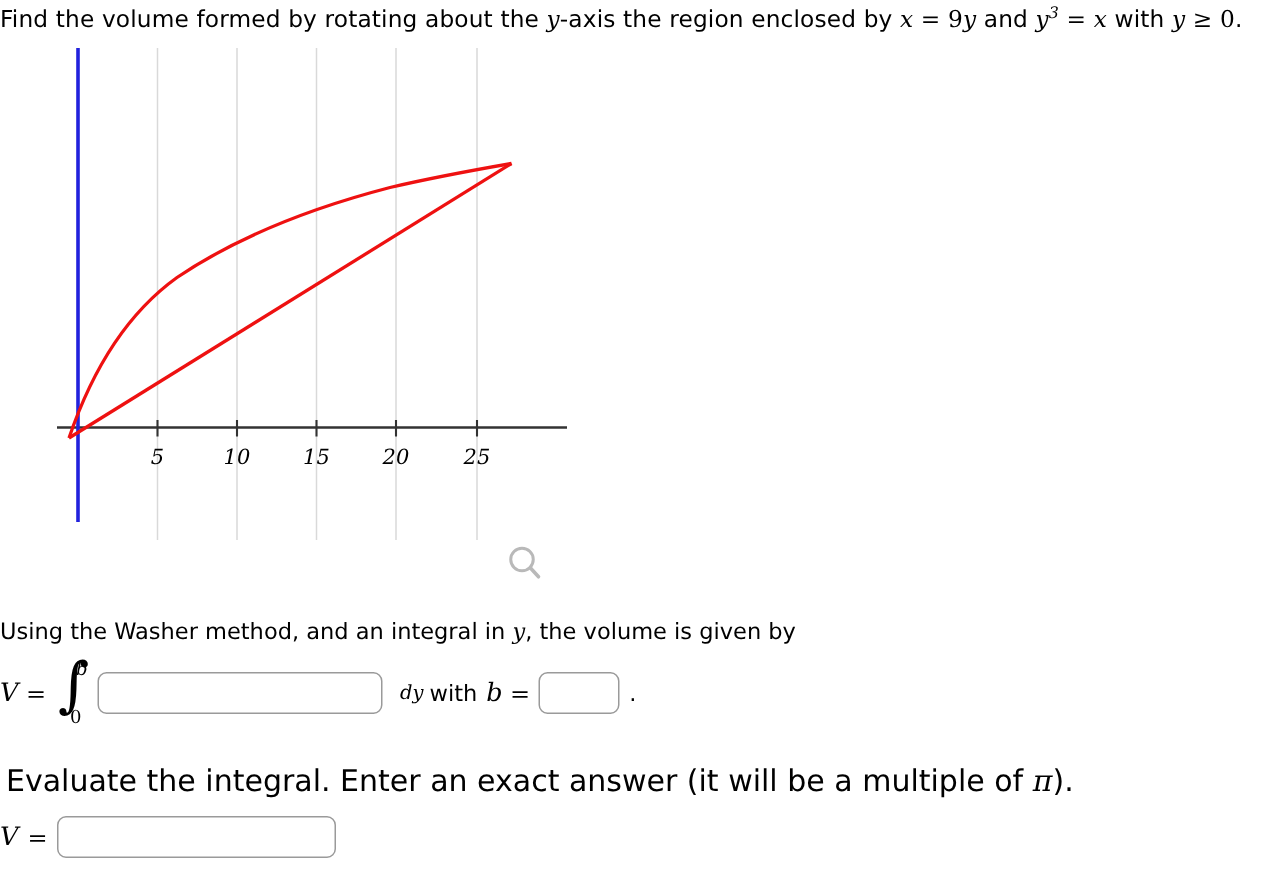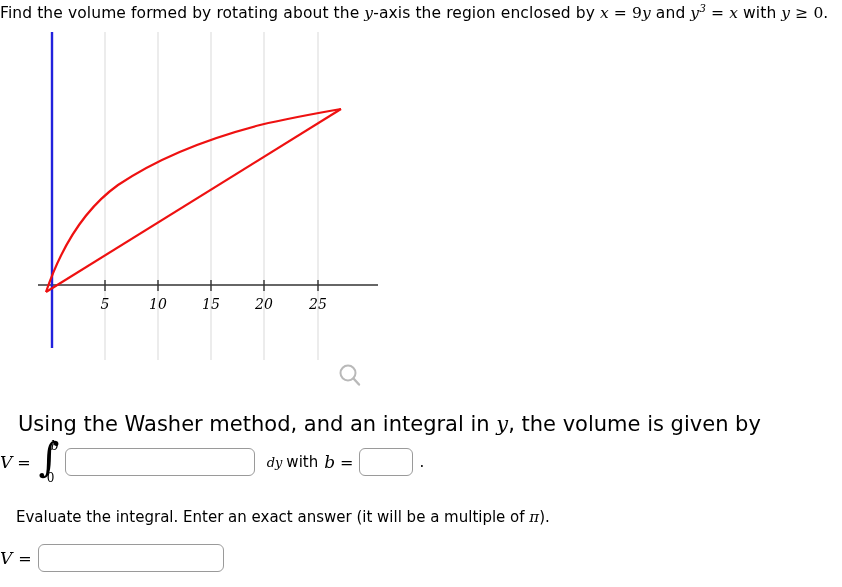--- a/index.html
+++ b/index.html
@@ -57,23 +57,22 @@
     top: 362px;
     width: 28px;
     height: 28px;
   }
 
   
   .line-washer {
     position: absolute;
     left: 0px;
     top: 412px;
-    font-size: 21px;
-    white-space: nowrap;
-    padding-left: 18px;
+    font-size: 15px;
+    white-space: nowrap;
   }
   .formula-row {
     position: absolute;
     left: 0px;
     top: 438px;
     display: flex;
     align-items: center;
     height: 48px;
     white-space: nowrap;
   }
@@ -135,23 +134,23 @@
   .with-b {
     font-size: 15px;
     margin-right: 6px;
   }
   .period {
     font-size: 15px;
     margin-left: 6px;
   }
   .line-evaluate {
     position: absolute;
-    left: 16px;
+    left: 4px;
     top: 508px;
-    font-size: 15px;
+    font-size: 20px;
     white-space: nowrap;
   }
   .final-row {
     position: absolute;
     left: 0px;
     top: 544px;
     display: flex;
     align-items: center;
     white-space: nowrap;
   }

